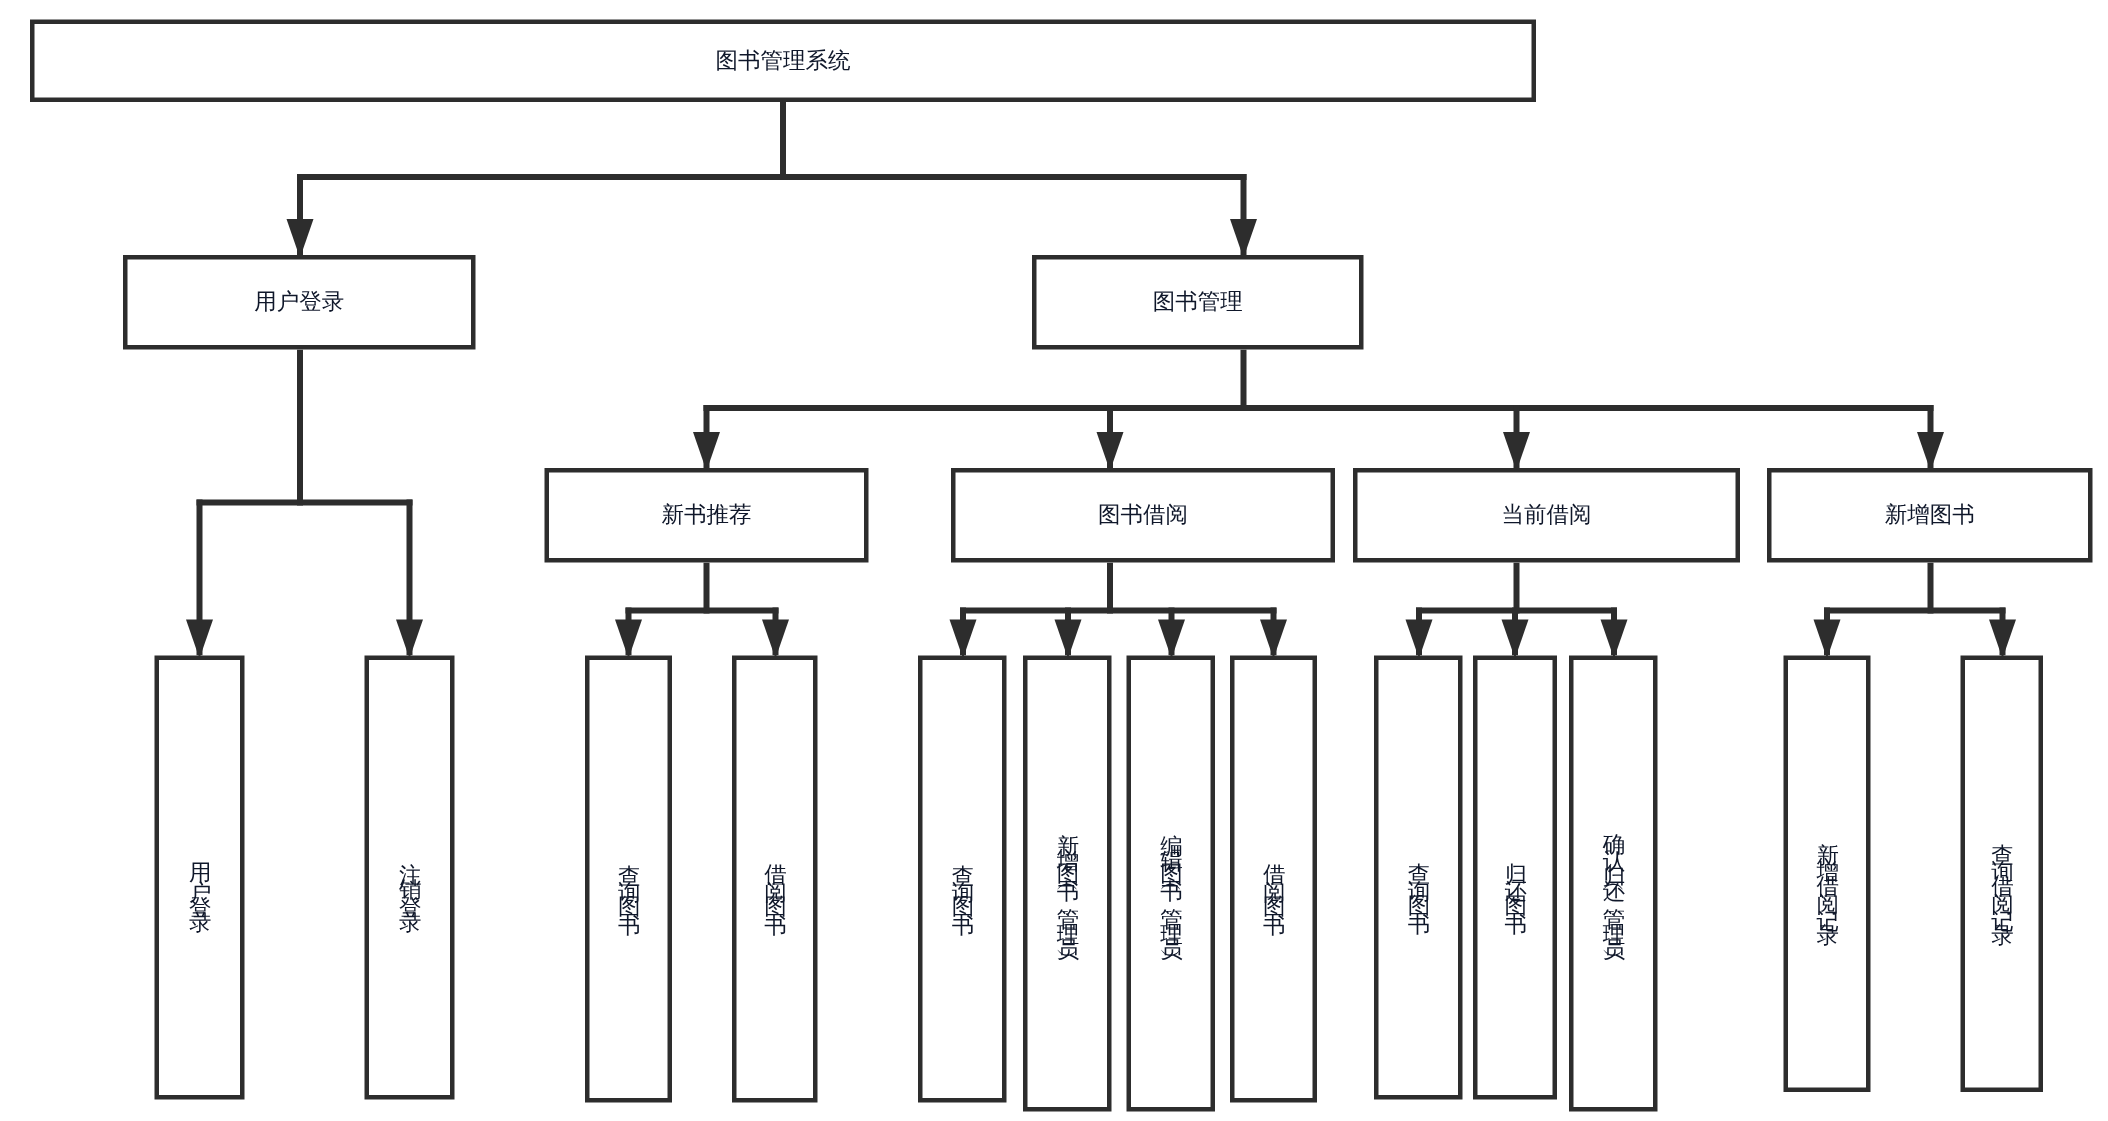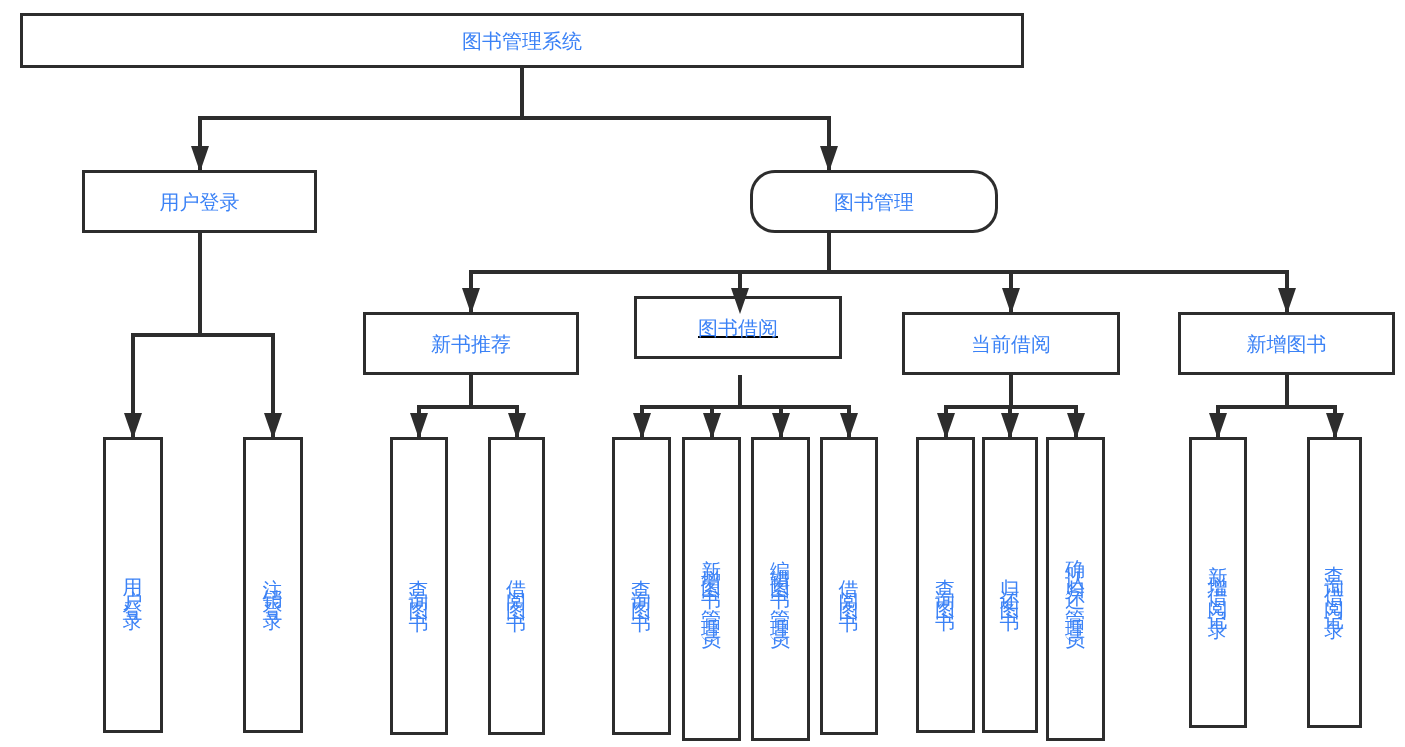--- a/index.html
+++ b/index.html
@@ -19,22 +19,22 @@
     position: absolute;
     box-sizing: border-box;
     border: 3px solid #2d2d2d;
     background: #ffffff;
     display: flex;
     align-items: center;
     justify-content: center;
     z-index: 2;
   }
   .node .label {
-    color: #3b82f6;
-    font-size: 20px;
+    color: #0f172a;
+    font-size: 15px;
     line-height: 1;
     white-space: nowrap;
   }
   .node.v .label {
     writing-mode: vertical-rl;
     letter-spacing: 11px;
     white-space: normal;
     text-align: center;
   }
   .node.v.tall .label {
@@ -68,30 +68,30 @@
 </head>
 <body>
 
 <div id="canvas">
 <div class="node h" style="left: 20px; top: 13px; width: 1004px; height: 55px; border-color: rgb(45, 45, 45);">
       <span class="label">图书管理系统</span>
     </div>
     <div class="node h" style="left: 82px; top: 170px; width: 235px; height: 63px; border-color: rgb(45, 45, 45);">
       <span class="label">用户登录</span>
     </div>
-    <div class="node h" style="left: 750px; top: 170px; width: 248px; height: 63px; border-color: rgb(45, 45, 45); border-radius: 25px;">
+    <div class="node h" style="left: 688px; top: 170px; width: 221px; height: 63px; border-color: rgb(45, 45, 45);">
       <span class="label">图书管理</span>
     </div>
     <div class="node h" style="left: 363px; top: 312px; width: 216px; height: 63px; border-color: rgb(45, 45, 45);">
       <span class="label">新书推荐</span>
     </div>
-    <div class="node h" style="left: 634px; top: 296px; width: 208px; height: 63px; border-color: rgb(45, 45, 45); text-decoration: underline;">
+    <div class="node h" style="left: 634px; top: 312px; width: 256px; height: 63px; border-color: rgb(45, 45, 45);">
       <span class="label">图书借阅</span>
     </div>
-    <div class="node h" style="left: 902px; top: 312px; width: 218px; height: 63px; border-color: rgb(45, 45, 45);">
+    <div class="node h" style="left: 902px; top: 312px; width: 258px; height: 63px; border-color: rgb(45, 45, 45);">
       <span class="label">当前借阅</span>
     </div>
     <div class="node h" style="left: 1178px; top: 312px; width: 217px; height: 63px; border-color: rgb(45, 45, 45);">
       <span class="label">新增图书</span>
     </div>
     <div class="node v" style="left: 103px; top: 437px; width: 60px; height: 296px; border-color: rgb(45, 45, 45);">
       <span class="label">用户登录</span>
     </div>
     <div class="node v" style="left: 243px; top: 437px; width: 60px; height: 296px; border-color: rgb(45, 45, 45);">
       <span class="label">注销登录</span>

